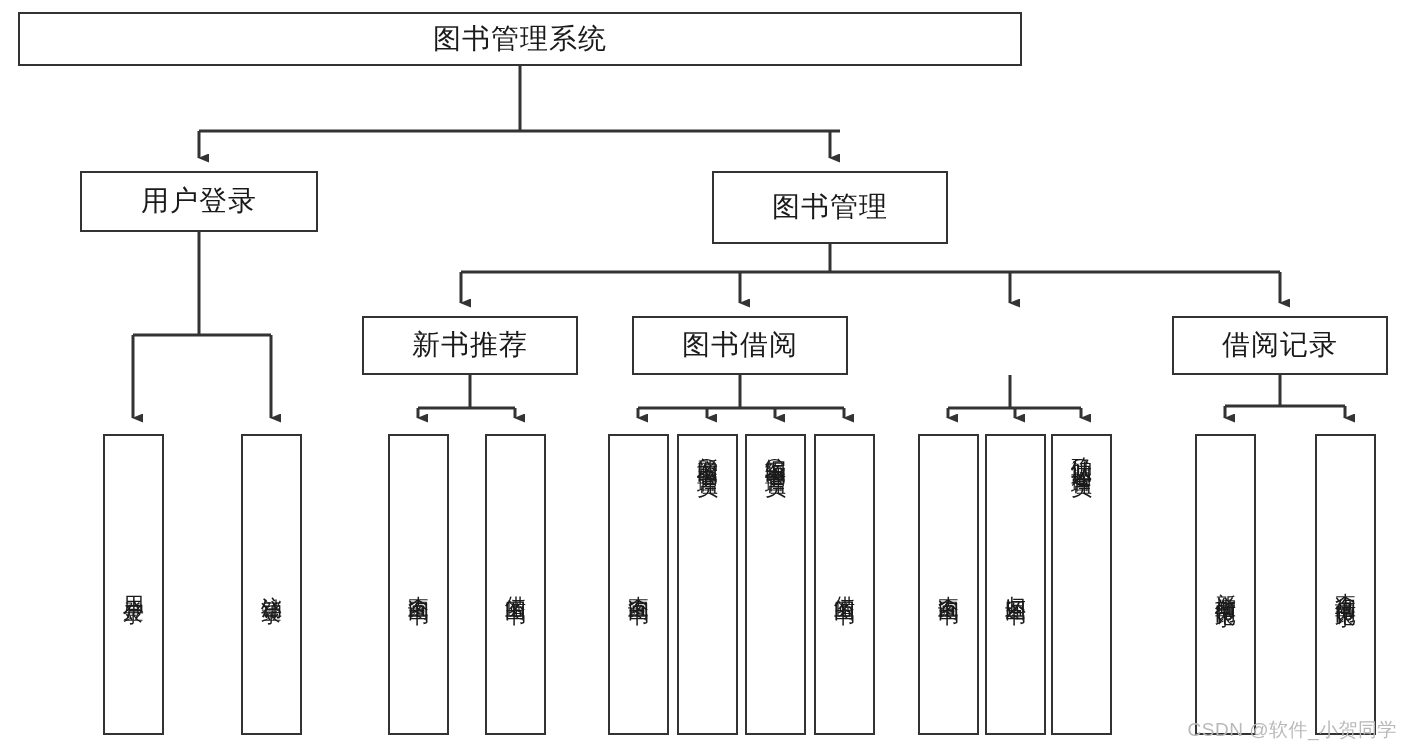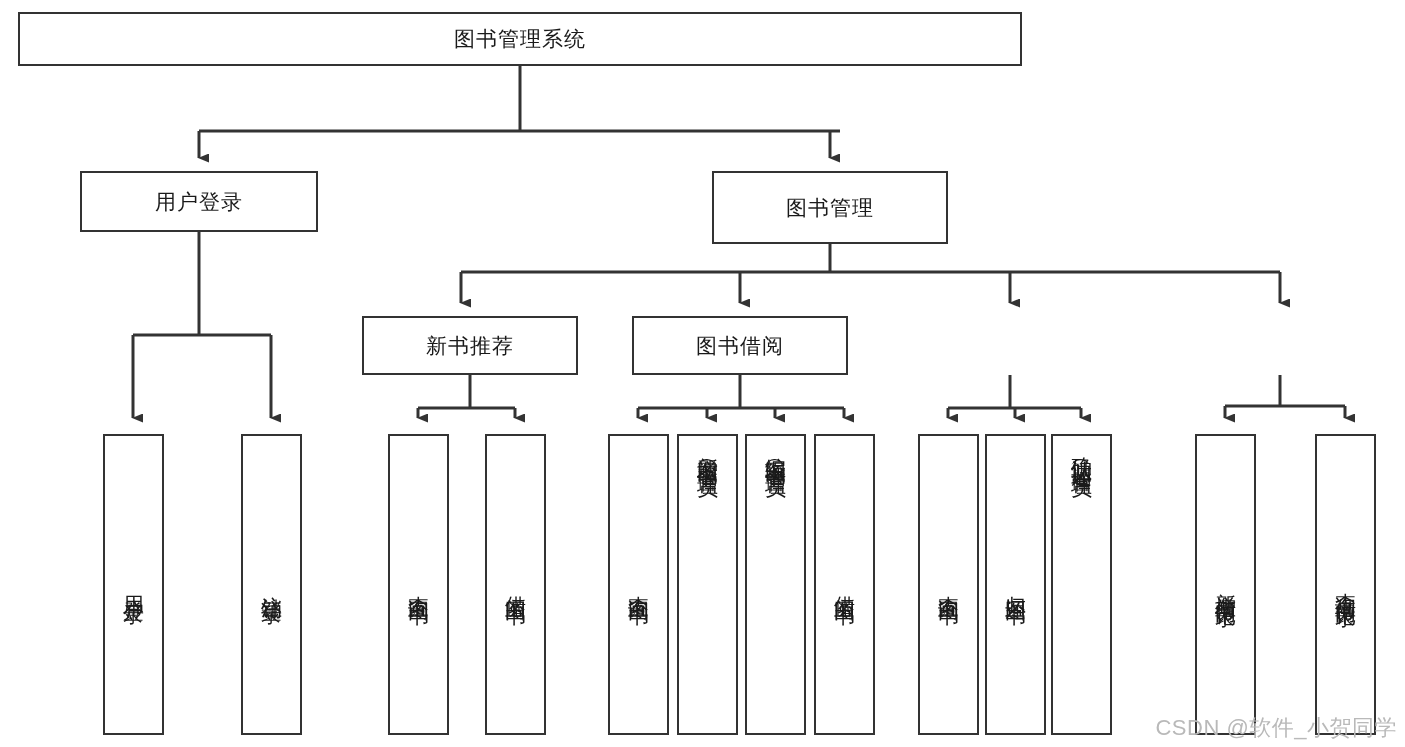--- a/index.html
+++ b/index.html
@@ -11,21 +11,21 @@
     position:absolute;
     box-sizing:border-box;
     background:#ffffff;
     border:2px solid #333333;
     display:flex;
     align-items:center;
     justify-content:center;
     color:#1a1a1a;
   }
   .node .lbl{
-    font-size:21px;
+    font-size:28px;
     line-height:1.22;
     letter-spacing:1px;
     white-space:nowrap;
     color:#1a1a1a;
   }
   
   .leaf{
     align-items:flex-start;
     justify-content:center;
     padding-top:4px;
@@ -37,21 +37,21 @@
     line-height:1.34;
     letter-spacing:3px;
     white-space:nowrap;
   }
   .leaf.centered{ align-items:center; padding-top:0; }
 
   #watermark{
     position:absolute;
     right:8px;
     bottom:4px;
-    font-size:22px;
+    font-size:19px;
     color:#b9b9b9;
     letter-spacing:0.5px;
     white-space:nowrap;
     pointer-events:none;
   }
 </style>
 </head>
 <body>
 
 <div id="stage">
@@ -116,20 +116,23 @@
   <div class="node" style="left:712px;top:171px;width:236px;height:73px;">
     <span class="lbl">图书管理</span>
   </div>
 
   <div class="node" style="left:632px;top:316px;width:216px;height:59px;">
     <span class="lbl">图书借阅</span>
   </div>
   <div class="node" style="left:362px;top:316px;width:216px;height:59px;">
     <span class="lbl">新书推荐</span>
   </div>
+  <div class="node" style="left:1172px;top:316px;width:216px;height:59px;">
+    <span class="lbl">借阅记录</span>
+  </div>
 
   <div class="node leaf centered" style="left:103px;top:434px;width:61px;height:301px;">
     <span class="lbl">用户登录</span>
   </div>
   <div class="node leaf centered" style="left:241px;top:434px;width:61px;height:301px;">
     <span class="lbl">注销登录</span>
   </div>
 
   <div class="node leaf centered" style="left:388px;top:434px;width:61px;height:301px;">
     <span class="lbl">查询图书</span>

